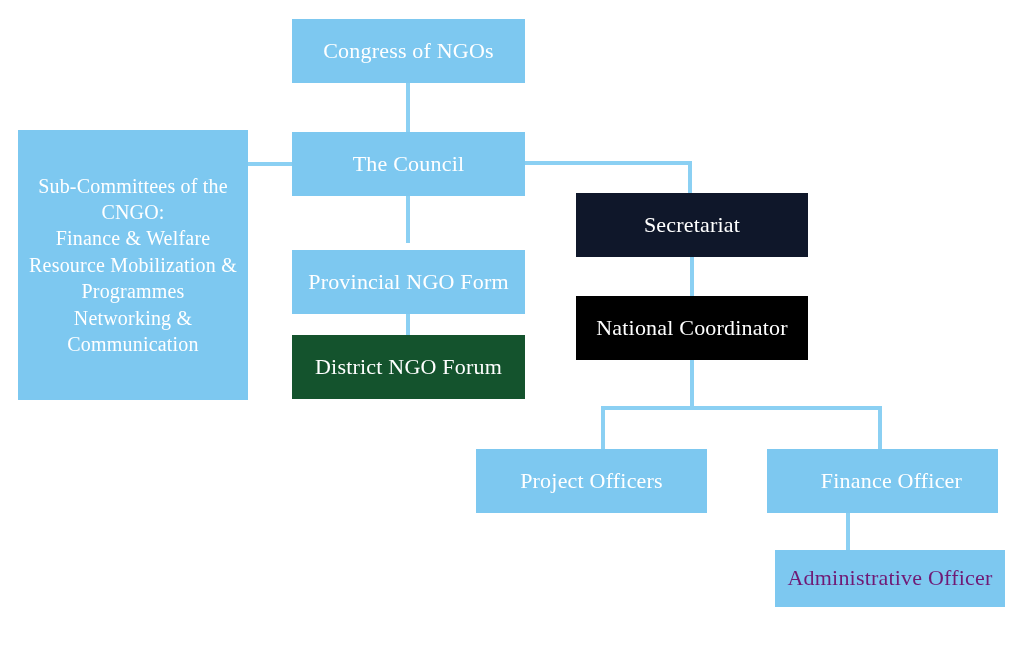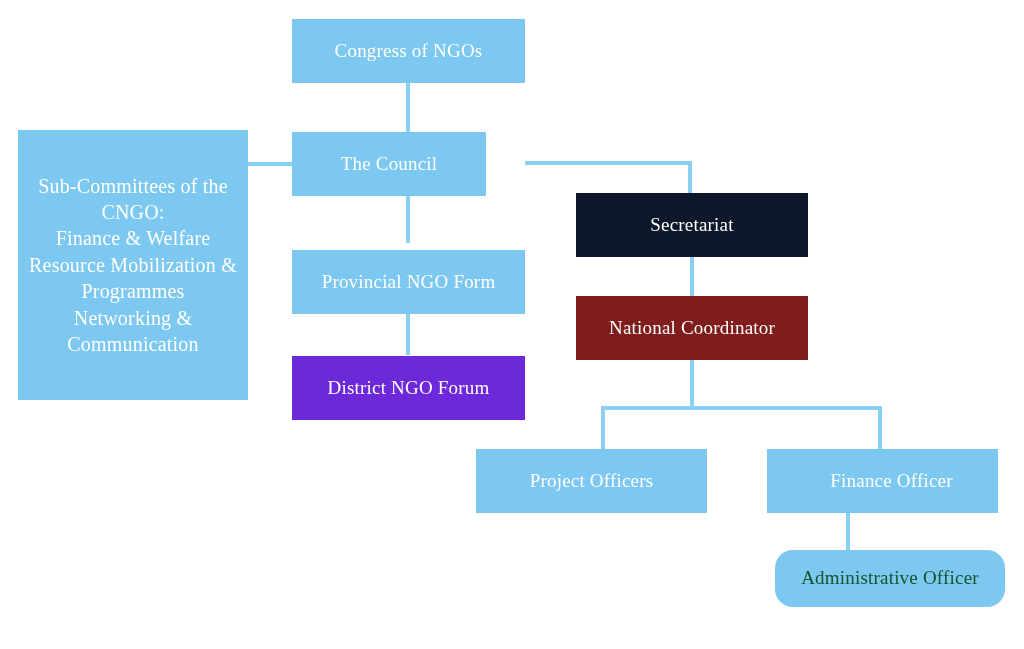--- a/index.html
+++ b/index.html
@@ -19,21 +19,21 @@
     overflow: hidden;
   }
   .node {
     position: absolute;
     background: #7DC8F0;
     display: flex;
     align-items: center;
     justify-content: center;
     text-align: center;
     color: #ffffff;
-    font-size: 19px;
+    font-size: 22px;
     line-height: 1.30;
     letter-spacing: 0.2px;
     box-sizing: border-box;
     padding: 2px 6px;
     z-index: 2;
   }
   .node-multiline {
     font-size: 20px;
     line-height: 1.32;
     white-space: pre-line;
@@ -62,21 +62,21 @@
     <div class="conn conn-v" style="left: 601px; top: 406px; width: 4px; height: 43px; background: rgb(139, 208, 243);"></div>
     <div class="conn conn-v" style="left: 878px; top: 406px; width: 4px; height: 43px; background: rgb(139, 208, 243);"></div>
     <div class="conn conn-v" style="left: 846px; top: 513px; width: 4px; height: 37px; background: rgb(139, 208, 243);"></div>
     <div class="node" style="left: 292px; top: 19px; width: 233px; height: 64px; background: rgb(125, 200, 240); color: rgb(255, 255, 255);">Congress of NGOs</div>
     <div class="node node-multiline" style="left: 18px; top: 130px; width: 230px; height: 270px; background: rgb(125, 200, 240); color: rgb(255, 255, 255);">Sub-Committees of the CNGO:
 Finance &amp; Welfare
 Resource Mobilization &amp;
 Programmes
 Networking &amp;
 Communication</div>
-    <div class="node" style="left: 292px; top: 132px; width: 194px; height: 64px; background: rgb(125, 200, 240); color: rgb(255, 255, 255);">The Council</div>
+    <div class="node" style="left: 292px; top: 132px; width: 233px; height: 64px; background: rgb(125, 200, 240); color: rgb(255, 255, 255);">The Council</div>
     <div class="node" style="left: 576px; top: 193px; width: 232px; height: 64px; background: #0f172a; color: rgb(255, 255, 255);">Secretariat</div>
     <div class="node" style="left: 292px; top: 250px; width: 233px; height: 64px; background: rgb(125, 200, 240); color: rgb(255, 255, 255);">Provincial NGO Form</div>
-    <div class="node" style="left: 576px; top: 296px; width: 232px; height: 64px; background: #7f1d1d; color: rgb(255, 255, 255);">National Coordinator</div>
-    <div class="node" style="left: 292px; top: 356px; width: 233px; height: 64px; background: #6d28d9; color: rgb(255, 255, 255);">District NGO Forum</div>
+    <div class="node" style="left: 576px; top: 296px; width: 232px; height: 64px; background: #000000; color: rgb(255, 255, 255);">National Coordinator</div>
+    <div class="node" style="left: 292px; top: 335px; width: 233px; height: 64px; background: #14532d; color: rgb(255, 255, 255);">District NGO Forum</div>
     <div class="node" style="left: 460px; top: 449px; width: 231px; height: 64px; background: rgb(125, 200, 240); color: rgb(255, 255, 255); margin-left: 16px;">Project Officers</div>
     <div class="node" style="left: 767px; top: 449px; width: 231px; height: 64px; background: rgb(125, 200, 240); color: rgb(255, 255, 255); padding-left: 24px;">Finance Officer</div>
-    <div class="node" style="left: 775px; top: 550px; width: 230px; height: 57px; background: rgb(125, 200, 240); color: #14532d; border-radius: 18px;">Administrative Officer</div>
+    <div class="node" style="left: 775px; top: 550px; width: 230px; height: 57px; background: rgb(125, 200, 240); color: #701a75;">Administrative Officer</div>
   </div>
 
 </body></html>

